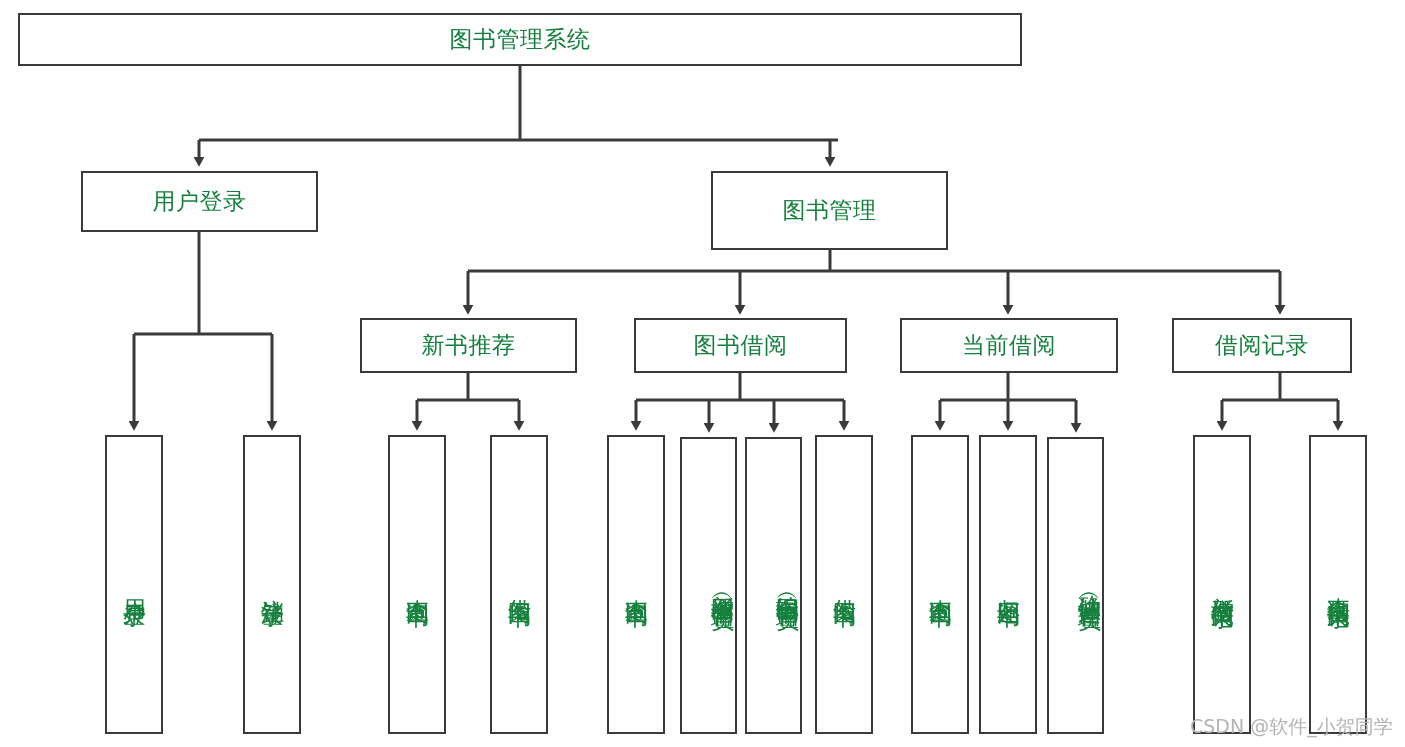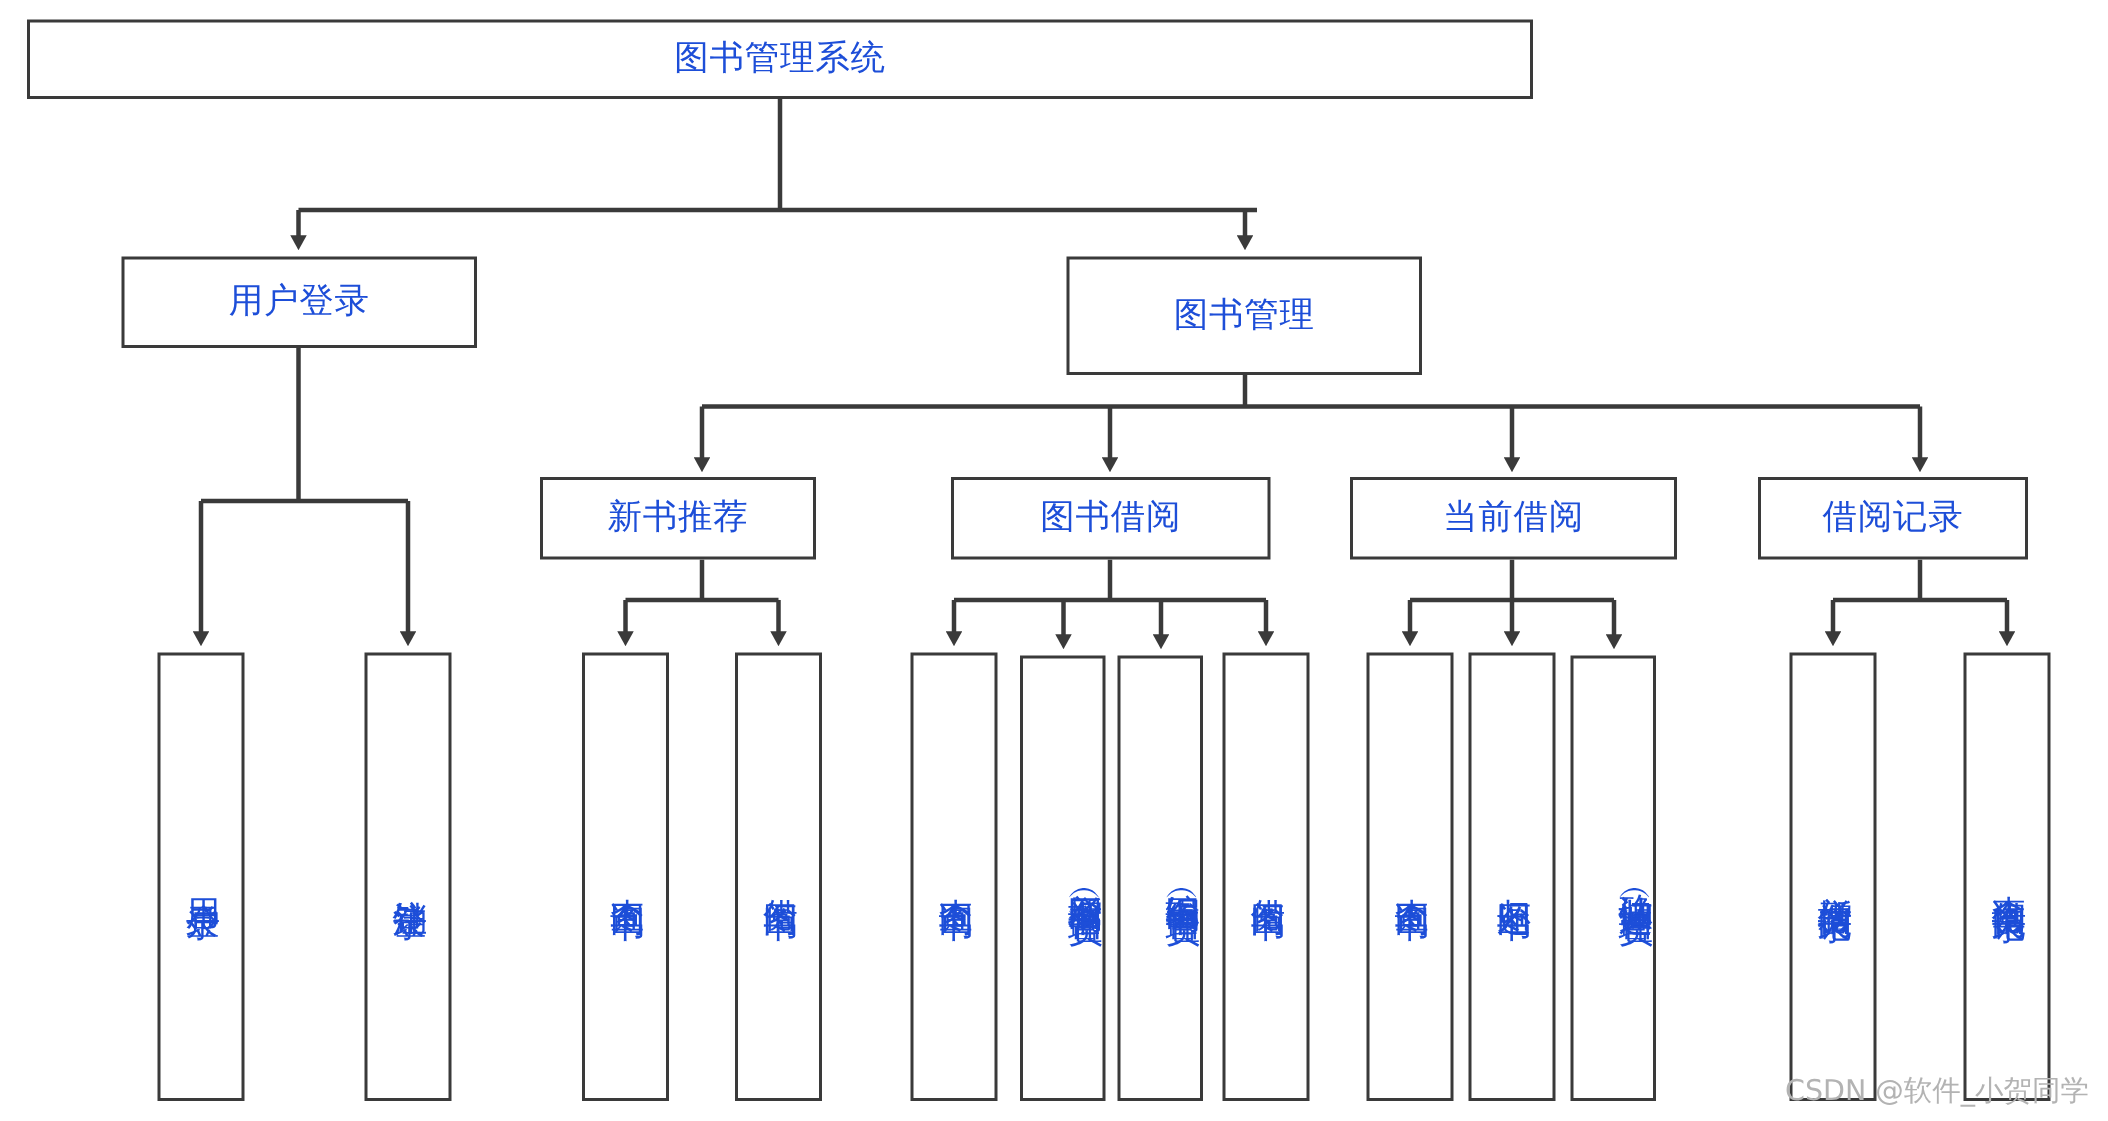--- a/index.html
+++ b/index.html
@@ -24,21 +24,21 @@
     pointer-events: none;
   }
   .node {
     position: absolute;
     box-sizing: border-box;
     border: 2.5px solid #3a3a3a;
     background: #ffffff;
     display: flex;
     align-items: center;
     justify-content: center;
-    color: #1d4ed8;
+    color: #15803d;
     z-index: 2;
   }
   .node-h {
     font-size: 23px;
     line-height: 1.1;
     letter-spacing: 0.5px;
     white-space: nowrap;
   }
   .node-v {
     writing-mode: vertical-rl;
@@ -117,21 +117,21 @@
       <path d="M1222,400 L1222,422" marker-end="url(#arrow)"></path>
       <path d="M1338,400 L1338,422" marker-end="url(#arrow)"></path>
     </g>
   </svg>
 
   <div class="node node-h" style="left:18px; top:13px; width:1004px; height:53px;">图书管理系统</div>
 
   <div class="node node-h" style="left:81px; top:171px; width:237px; height:61px;">用户登录</div>
   <div class="node node-h" style="left:711px; top:171px; width:237px; height:79px;">图书管理</div>
 
-  <div class="node node-h" style="left:360px; top:318px; width:184px; height:55px;">新书推荐</div>
+  <div class="node node-h" style="left:360px; top:318px; width:217px; height:55px;">新书推荐</div>
   <div class="node node-h" style="left:900px; top:318px; width:218px; height:55px;">当前借阅</div>
   <div class="node node-h" style="left:634px; top:318px; width:213px; height:55px;">图书借阅</div>
   <div class="node node-h" style="left:1172px; top:318px; width:180px; height:55px;">借阅记录</div>
 
   <div class="node node-v" style="left:105px; top:435px; width:58px; height:299px;">用户登录</div>
   <div class="node node-v" style="left:243px; top:435px; width:58px; height:299px;">注销登录</div>
 
   <div class="node node-v" style="left:388px; top:435px; width:58px; height:299px;">查询图书</div>
   <div class="node node-v" style="left:490px; top:435px; width:58px; height:299px;">借阅图书</div>
 

